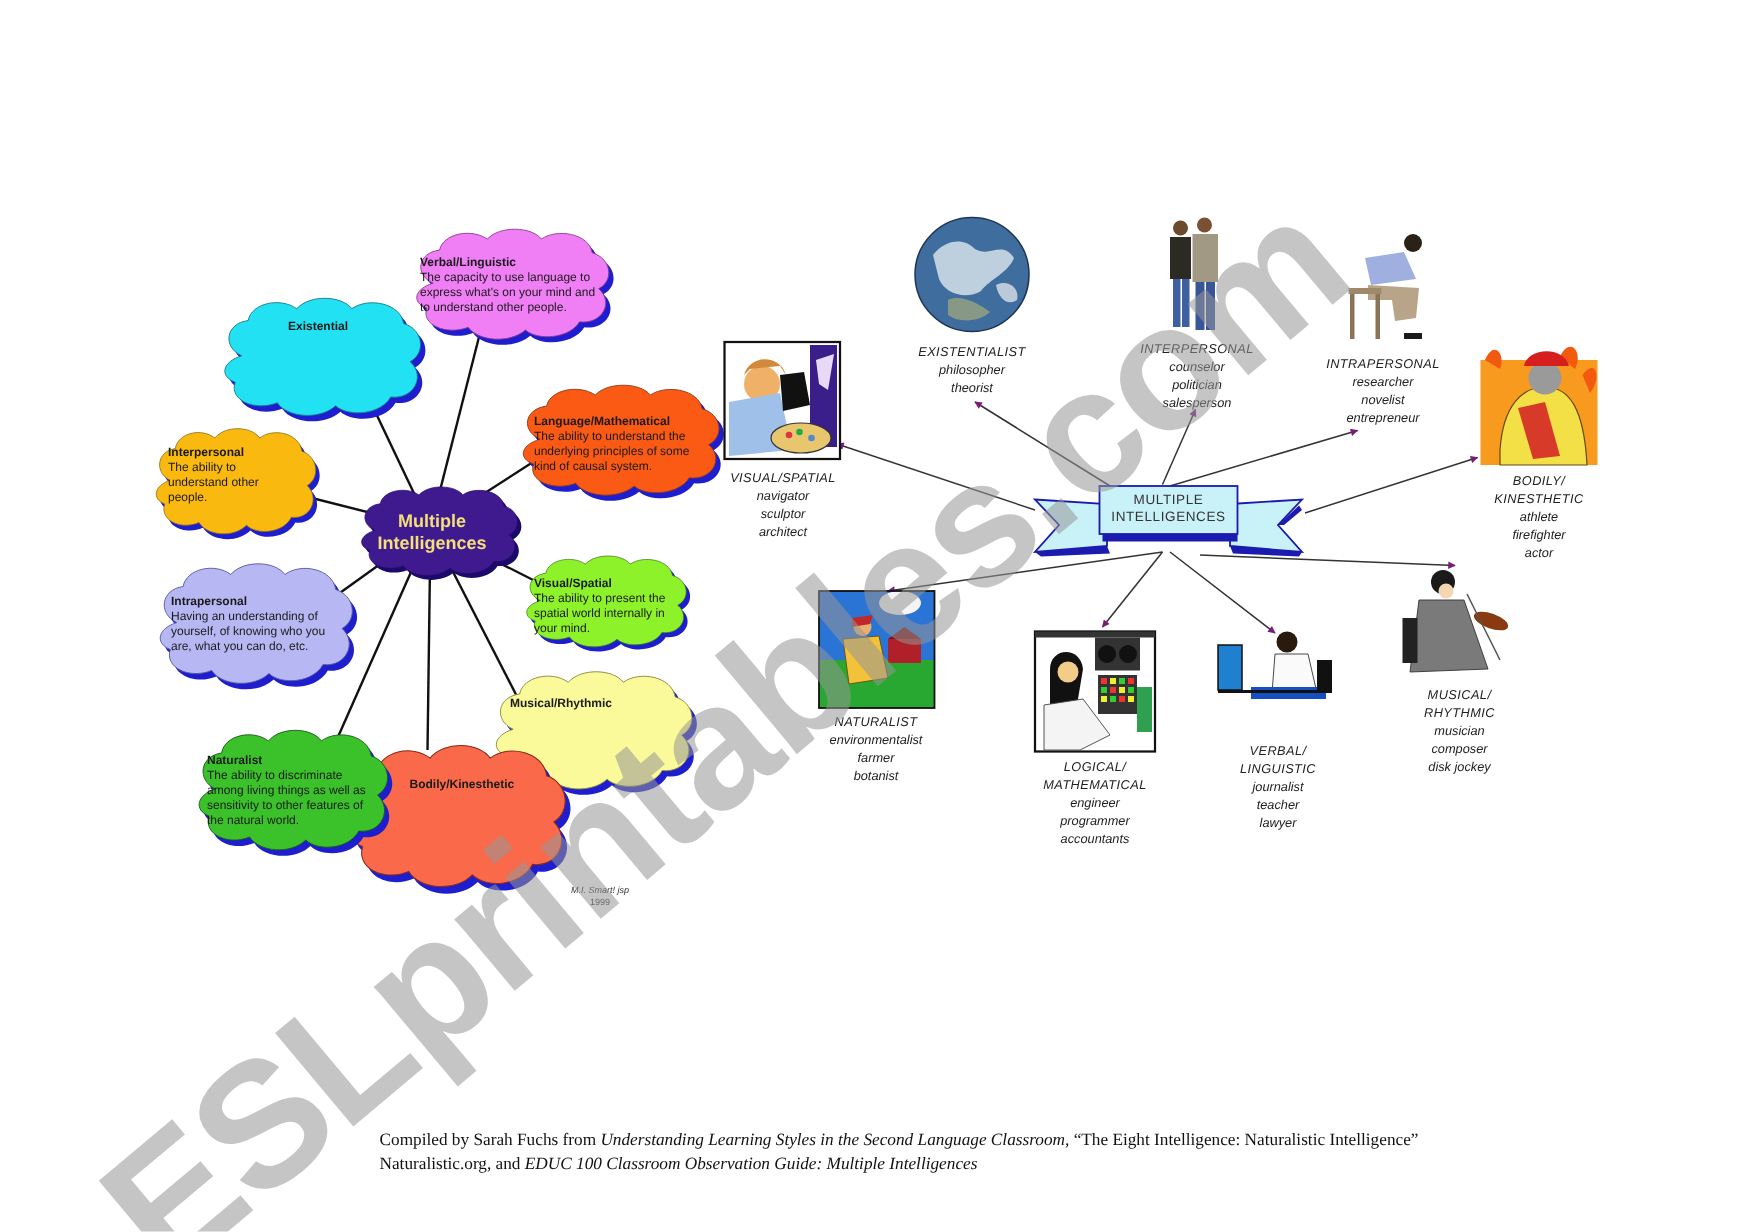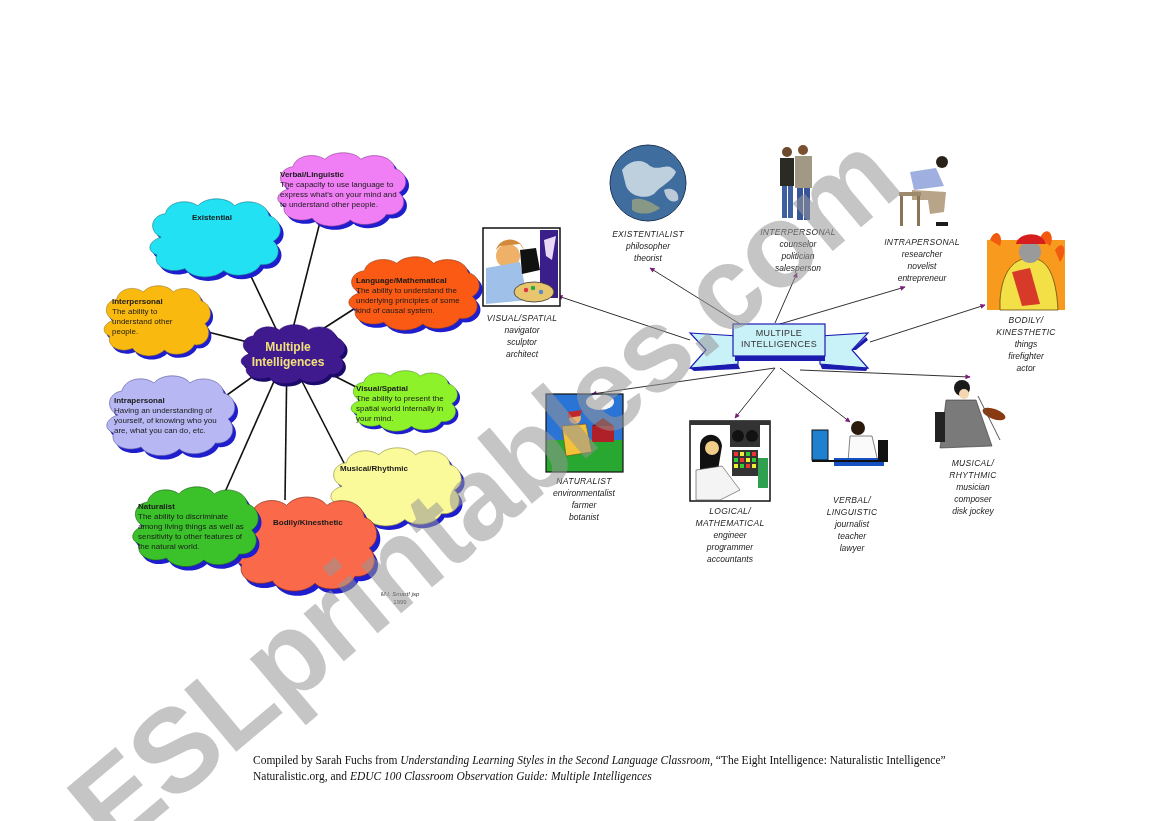--- a/index.html
+++ b/index.html
@@ -296,21 +296,21 @@
 </div>
 <div class="rlabel" style="left:474px; top:312px; width:96px;">
   <span class="h">VISUAL/SPATIAL</span>
   <span style="display:block">navigator</span>
   <span style="display:block">sculptor</span>
   <span style="display:block">architect</span>
 </div>
 <div class="rlabel" style="left:978px; top:314px; width:96px;">
   <span class="h">BODILY/</span>
   <span class="h">KINESTHETIC</span>
-  <span style="display:block">things</span>
+  <span style="display:block">athlete</span>
   <span style="display:block">firefighter</span>
   <span style="display:block">actor</span>
 </div>
 <div class="rlabel" style="left:534px; top:475px; width:100px;">
   <span class="h">NATURALIST</span>
   <span style="display:block">environmentalist</span>
   <span style="display:block">farmer</span>
   <span style="display:block">botanist</span>
 </div>
 <div class="rlabel" style="left:682px; top:505px; width:96px;text-align:center;">

